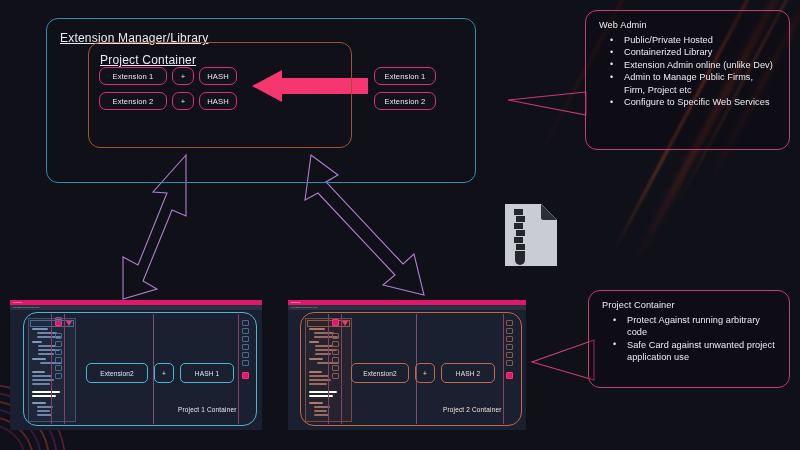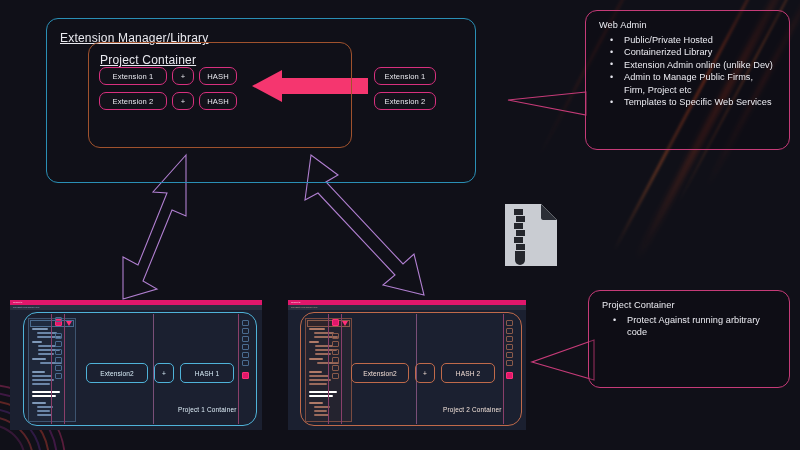--- a/index.html
+++ b/index.html
@@ -162,28 +162,29 @@
     </svg>
   </div>
 
   <div class="callout" style="left:585px;top:10px;width:205px;height:140px;">
     <div class="ctitle">Web Admin</div>
     <ul>
       <li>Public/Private Hosted</li>
       <li>Containerized  Library</li>
       <li>Extension Admin online (unlike Dev)</li>
       <li>Admin to Manage Public Firms, Firm, Project etc</li>
-      <li>Templates to Specific Web Services</li>
+      <li>Configure to Specific Web Services</li>
     </ul>
   </div>
 
   <div class="callout" style="left:588px;top:290px;width:202px;height:98px;">
     <div class="ctitle">Project Container</div>
     <ul>
       <li>Protect Against running arbitrary code</li>
+      <li>Safe Card against unwanted project application use</li>
     </ul>
   </div>
 
   <div class="shot" style="left:10px;top:300px;width:252px;height:130px;">
     <div class="titlebar"></div>
     <div class="tinytext" style="left:3px;top:0.6px;color:#ffe3ef;">Project 1</div>
     <div class="menubar"></div>
     <div class="tinytext" style="left:3px;top:5.6px;color:#9fb4cf;">File  Edit  View  Tools  Help</div>
 
     <div class="roundframe" style="left:13px;top:12px;width:234px;height:114px;border-color:#4fb3d9;"></div>

